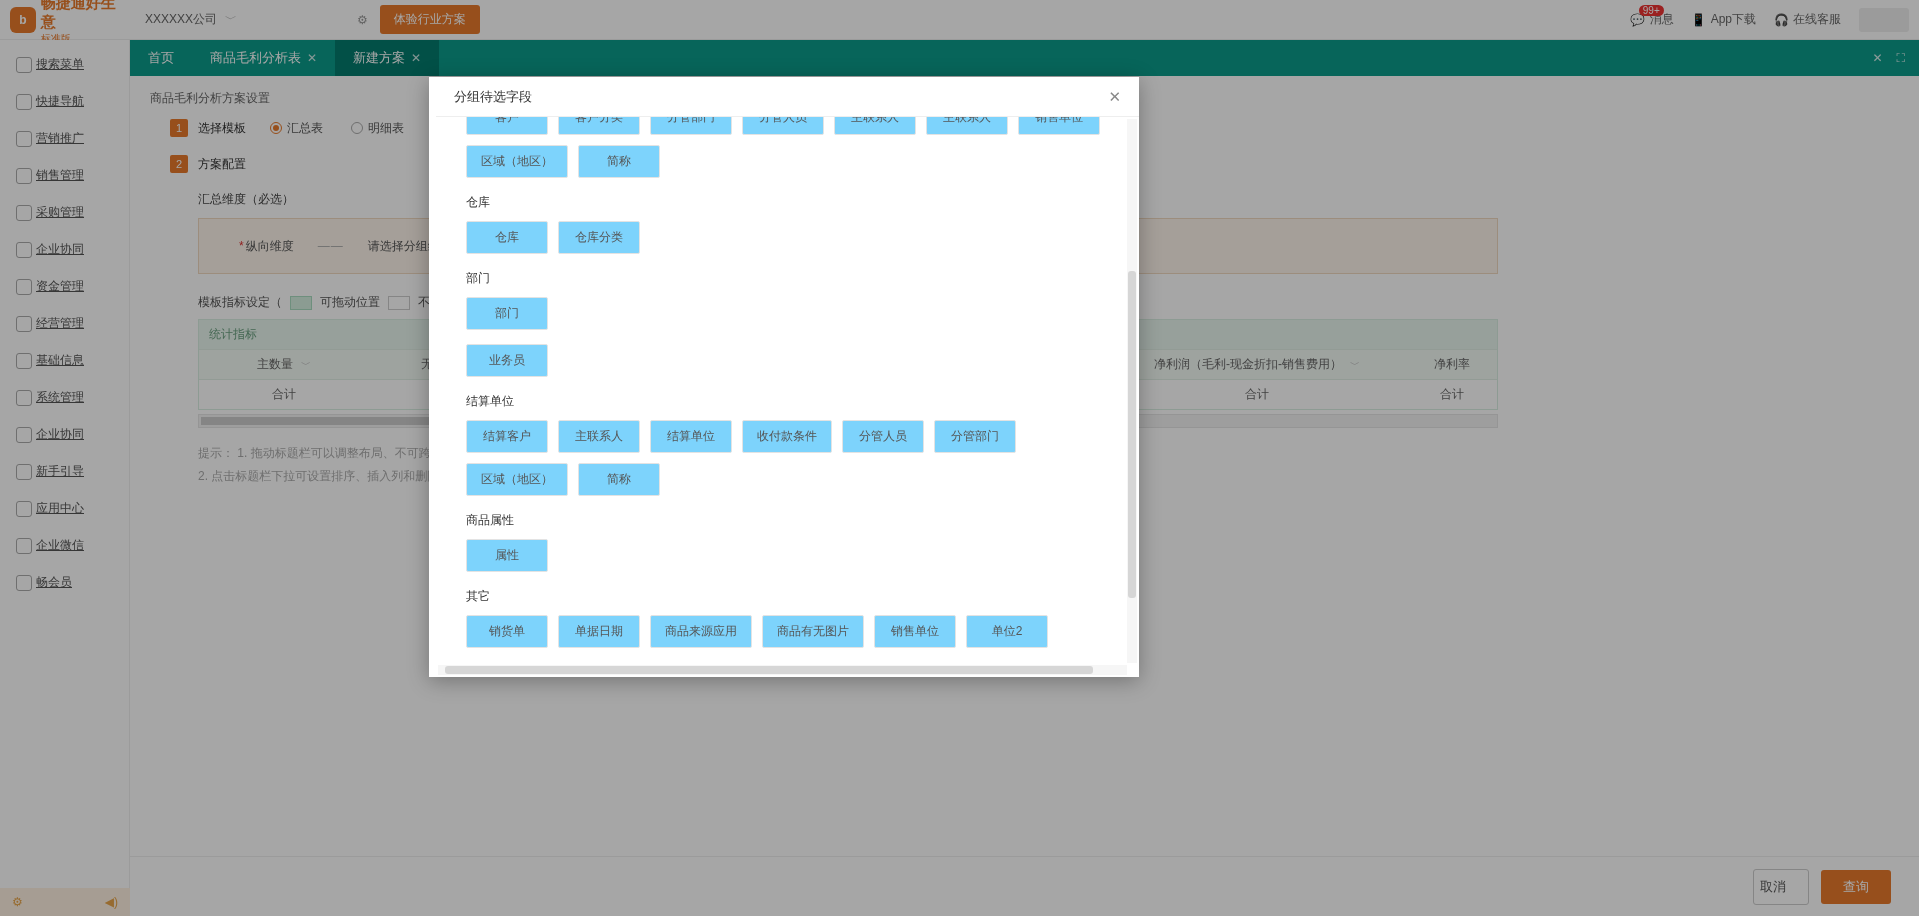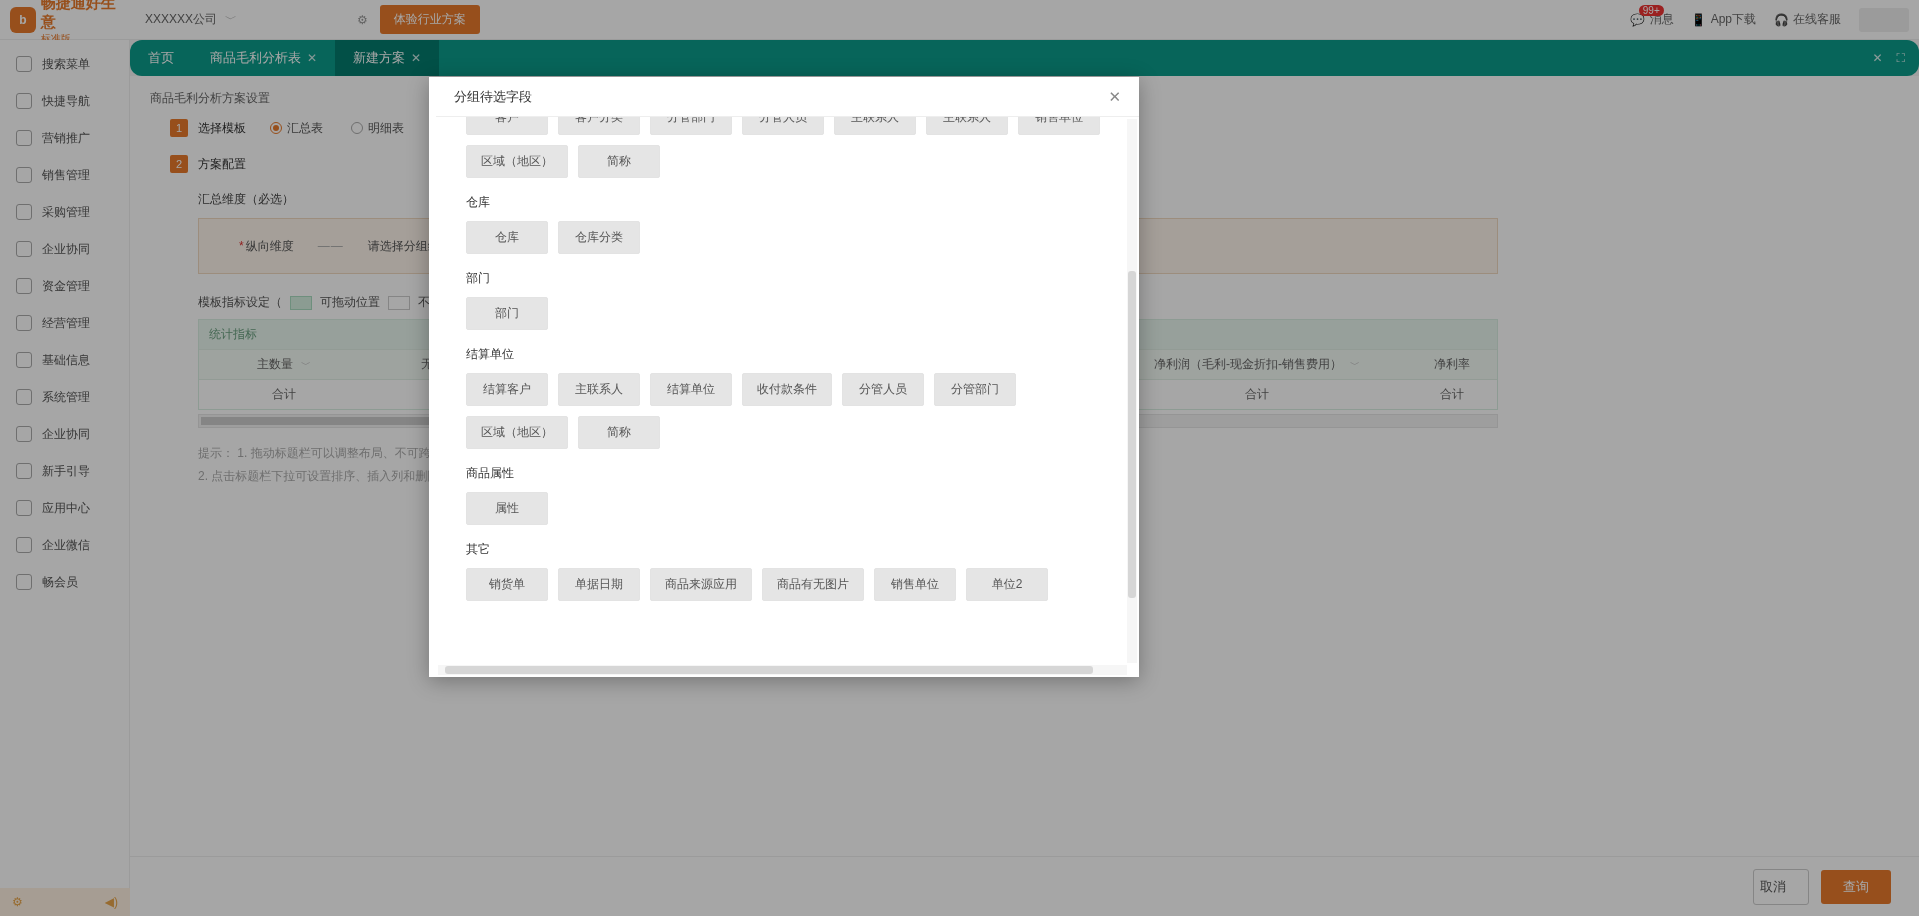--- a/index.html
+++ b/index.html
@@ -15,25 +15,25 @@
 .chev { color:#bbb; }
 .gear { color:#999; margin:0 12px; cursor:pointer; }
 .trial-btn { background:#e87a2b; color:#fff; padding:6px 14px; border-radius:3px; cursor:pointer; }
 .top-right { margin-left:auto; display:flex; align-items:center; gap:18px; color:#666; }
 .top-right > div { display:flex; align-items:center; gap:4px; cursor:pointer; position:relative; }
 .badge { position:absolute; top:-6px; left:8px; background:#e33; color:#fff; font-size:10px; padding:0 4px; border-radius:8px; }
 .avatar-box { width:50px; height:24px; background:#eee; border-radius:3px; }
 
 
 .sidebar { position:absolute; top:40px; left:0; width:130px; bottom:28px; background:#fff; border-right:1px solid #eee; padding-top:6px; }
-.nav-item { display:flex; align-items:flex-start; gap:10px; padding:10px 16px; color:#555; cursor:pointer; }
+.nav-item { display:flex; align-items:flex-end; gap:4px; padding:10px 16px; color:#555; cursor:pointer;text-decoration:underline; }
 .nav-item .ico { width:16px; height:16px; border:1.3px solid #888; border-radius:3px; opacity:.7; }
 
 
-.tabstrip { position:absolute; top:40px; left:130px; right:0; height:36px; background:#0b9b8a; display:flex; align-items:stretch; color:#fff;border-radius:12px; }
+.tabstrip { position:absolute; top:40px; left:130px; right:0; height:36px; background:#0b9b8a; display:flex; align-items:stretch; color:#fff; }
 .tab { padding:0 18px; display:flex; align-items:center; gap:6px; cursor:pointer; font-size:13px; }
 .tab.active { background:#047c6e; }
 .tab .x { font-size:12px; opacity:.8; }
 .tabstrip-right { margin-left:auto; display:flex; align-items:center; gap:14px; padding-right:14px; }
 .tabstrip-right span { cursor:pointer; opacity:.85; }
 
 
 .main { position:absolute; top:76px; left:130px; right:0; bottom:60px; background:#fff; padding:14px 20px; overflow:hidden; }
 .crumb { color:#666; margin-bottom:12px; }
 .step-row { display:flex; align-items:center; gap:10px; margin:12px 0 18px 20px; }
@@ -73,21 +73,21 @@
 
 .overlay { position:absolute; inset:0; background:rgba(0,0,0,.35); z-index:50; }
 .modal { position:absolute; left:429px; top:77px; width:710px; height:600px; background:#fff; box-shadow:0 4px 20px rgba(0,0,0,.3); display:flex; flex-direction:column;padding-left:7px; }
 .modal-head { height:40px; display:flex; align-items:center; padding:0 18px; border-bottom:1px solid #eee; color:#333; font-size:13px; }
 .modal-head .close { margin-left:auto; cursor:pointer; color:#888; font-size:15px; }
 .modal-body { flex:1; overflow:hidden; position:relative; padding:0 0 12px 30px; }
 .field-scroll { position:absolute; top:0; left:30px; right:14px; bottom:16px; overflow:hidden; }
 .field-group { margin-top:14px; }
 .group-title { font-size:12px; color:#333; margin:16px 0 10px 0; }
 .field-row { display:flex; flex-wrap:wrap; gap:10px; }
-.field-btn { min-width:82px; padding:7px 14px; background:#e5e5e5; border:1px solid #e3e3e3; color:#555; text-align:center; cursor:pointer; border-radius:2px; font-size:12px; }
+.field-btn { min-width:82px; padding:7px 14px; background:#7dd3fc; border:1px solid #e3e3e3; color:#555; text-align:center; cursor:pointer; border-radius:2px; font-size:12px; }
 .partial-row { display:flex; gap:10px; margin-top:-4px; }
 .partial-row .field-btn { height:22px; padding-top:0; padding-bottom:7px; overflow:hidden; line-height:6px;}
 .vscroll { position:absolute; right:2px; top:2px; bottom:14px; width:10px; background:#f6f6f6; }
 .vscroll .thumb { position:absolute; left:1px; right:1px; top:28%; height:60%; background:#d6d6d6; border-radius:3px;}
 .hscroll-m { position:absolute; left:2px; right:12px; bottom:2px; height:10px; background:#f6f6f6;}
 .hscroll-m .thumb { position:absolute; top:1px; bottom:1px; left:1%; width:94%; background:#d6d6d6; border-radius:3px;}
 </style>
 </head>
 <body>
 
@@ -319,20 +319,23 @@
               <div class="field-btn">仓库分类</div>
             </div>
           </div>
           <div class="field-group">
             <div class="group-title">部门</div>
             <div class="field-row">
               <div class="field-btn">部门</div>
             </div>
           </div>
           <div class="field-group">
+            <div class="field-row">
+              <div class="field-btn">业务员</div>
+            </div>
           </div>
           <div class="field-group">
             <div class="group-title">结算单位</div>
             <div class="field-row">
               <div class="field-btn">结算客户</div>
               <div class="field-btn">主联系人</div>
               <div class="field-btn">结算单位</div>
               <div class="field-btn">收付款条件</div>
               <div class="field-btn">分管人员</div>
               <div class="field-btn">分管部门</div>

